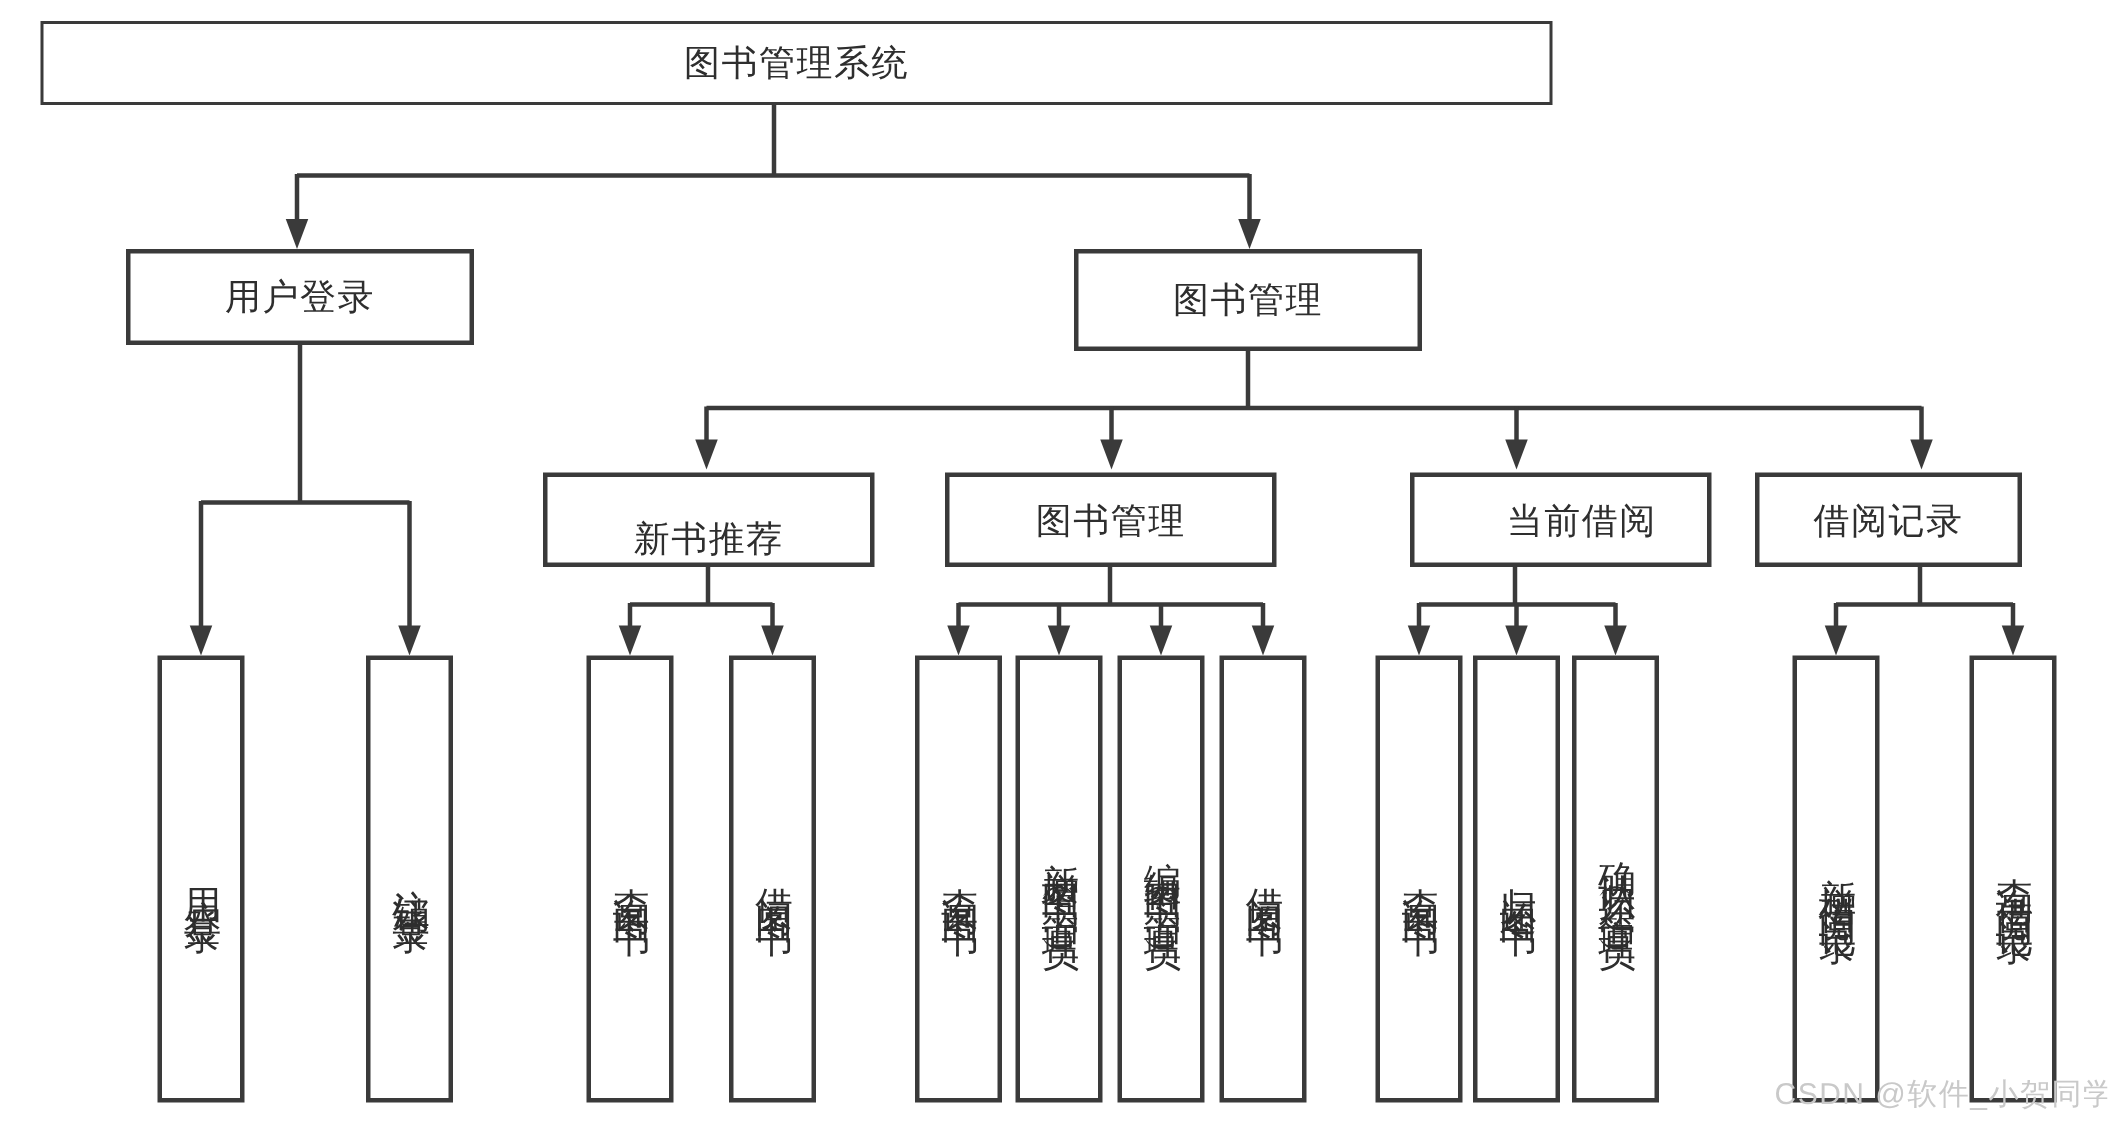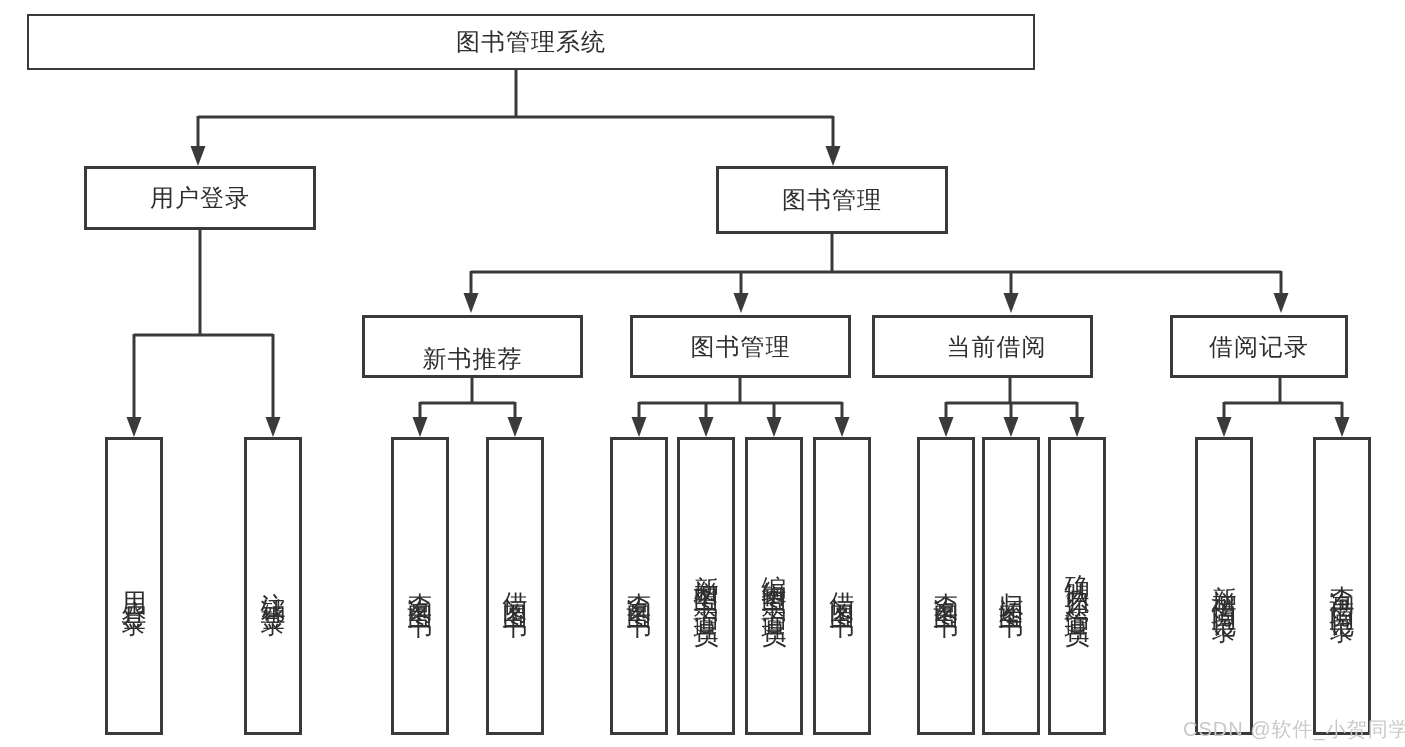--- a/index.html
+++ b/index.html
@@ -148,21 +148,21 @@
   <div class="hbox" style="left:716px; top:166px; width:232px; height:68px;">
     <span>图书管理</span>
   </div>
 
   <div class="hbox" style="left:362px; top:315px; width:221px; height:63px;align-items:flex-end;">
     <span>新书推荐</span>
   </div>
   <div class="hbox" style="left:630px; top:315px; width:221px; height:63px;">
     <span>图书管理</span>
   </div>
-  <div class="hbox" style="left:872px; top:315px; width:221px; height:63px;padding-left:28px;">
+  <div class="hbox" style="left:940px; top:315px; width:201px; height:63px;padding-left:28px;">
     <span>当前借阅</span>
   </div>
   <div class="hbox" style="left:1170px; top:315px; width:178px; height:63px;">
     <span>借阅记录</span>
   </div>
 
   <div class="vbox" style="left:105px;">
     <span class="vtext">用户登录</span>
   </div>
   <div class="vbox" style="left:244px;">

